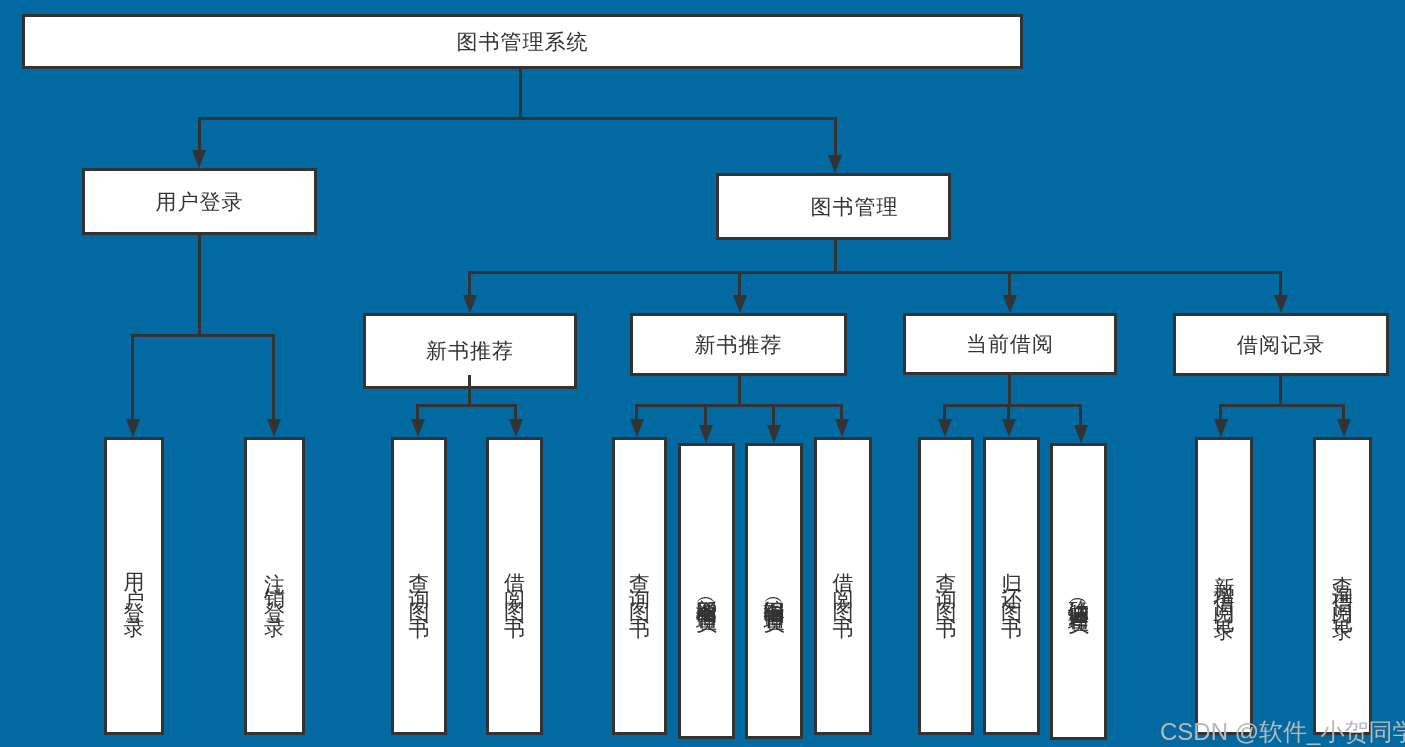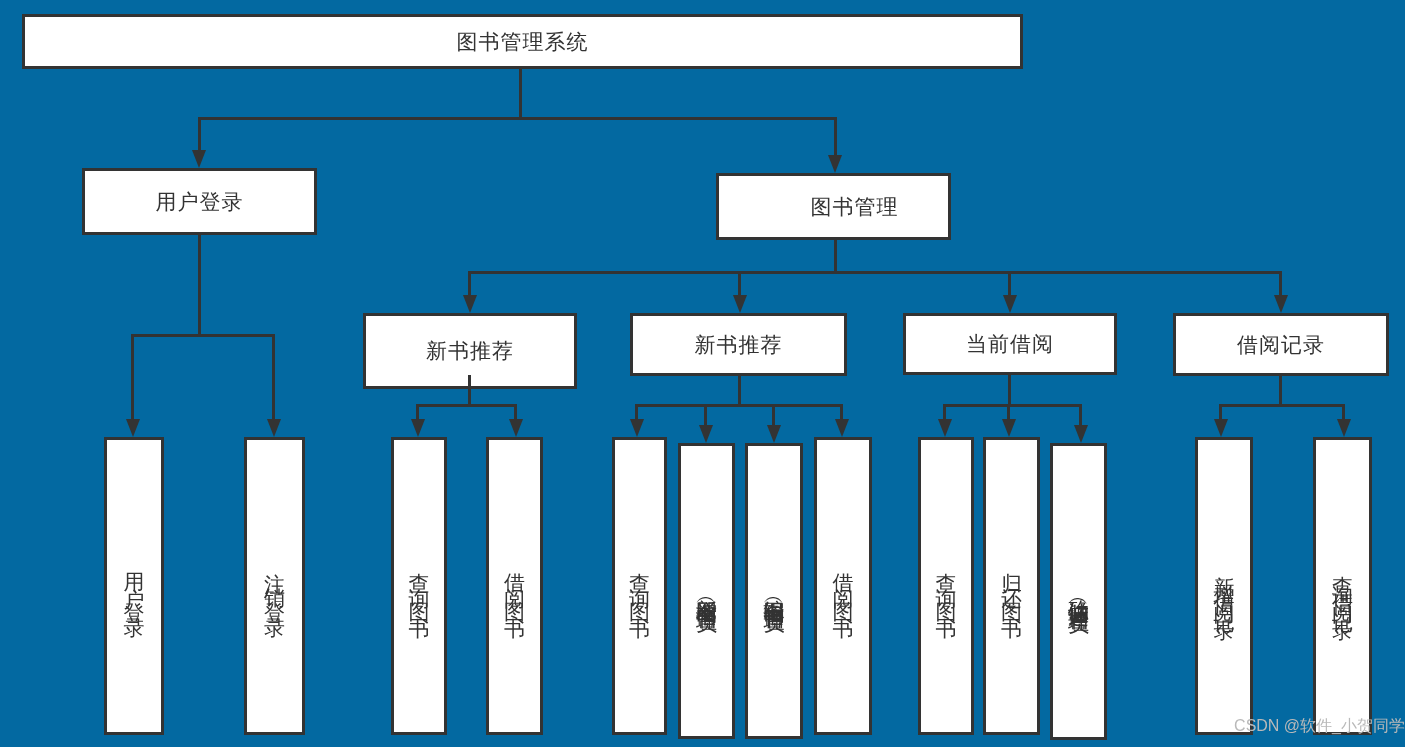--- a/index.html
+++ b/index.html
@@ -50,21 +50,21 @@
     border-left:7px solid transparent;
     border-right:7px solid transparent;
     border-top:18px solid #333333;
   }
   .watermark{
     position:absolute;
     left:1160px;top:716px;
     width:245px;
     text-align:right;
     color:#b9b9b9;
-    font-size:16px;
+    font-size:24px;
     letter-spacing:0px;
     z-index:5;
     white-space:nowrap;
   }
 </style>
 </head>
 <body>
 
 <div id="canvas">
 

